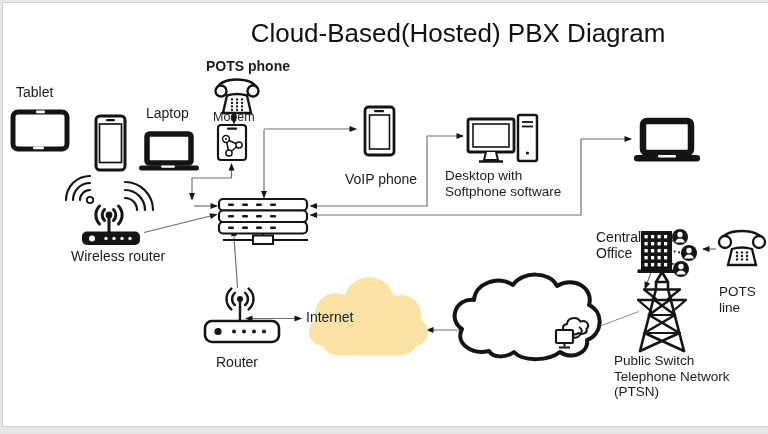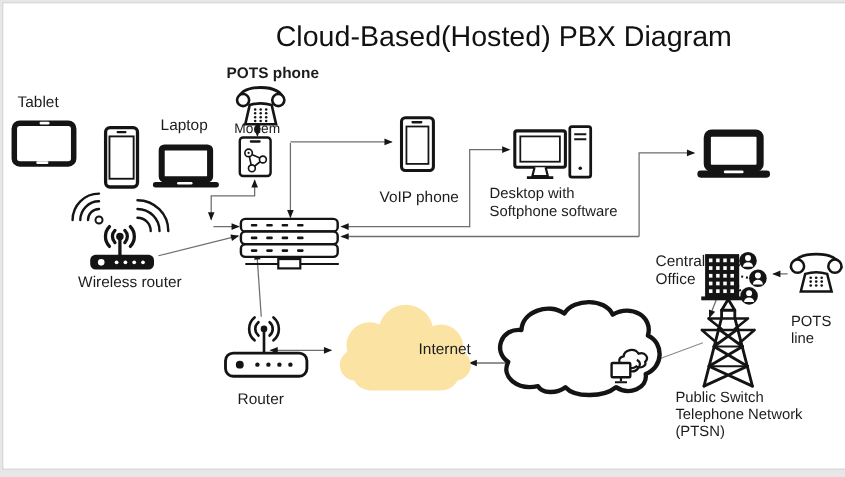--- a/index.html
+++ b/index.html
@@ -1,20 +1,20 @@
 <!DOCTYPE html>
 <html><head>
 <meta charset="utf-8">
 <style>
   html,body{margin:0;padding:0;background:#e7e7e7;width:768px;height:434px;overflow:hidden;}
   #slide{position:absolute;left:2px;top:2px;width:760px;height:423px;background:#ffffff;border:1px solid #cfcfcf;padding-left:36px;}
   svg{position:absolute;left:0;top:0;}
   .lbl{position:absolute;font:13.5px/1.16 "Liberation Sans",sans-serif;color:#1c1c1c;white-space:pre-line;}
   .nowrap{white-space:nowrap;}
-  .ctr{text-align:right;}
+  .ctr{text-align:left;}
   #title{position:absolute;left:125px;top:16px;width:660px;text-align:center;
          font:26px/1.1 "Liberation Sans",sans-serif;color:#111;}
   #pbxlbl{font-size:11.5px;line-height:1.18;}
   #modemlbl{font-size:12.5px;}
 </style>
 </head>
 <body>
 
 <div id="slide">
 

